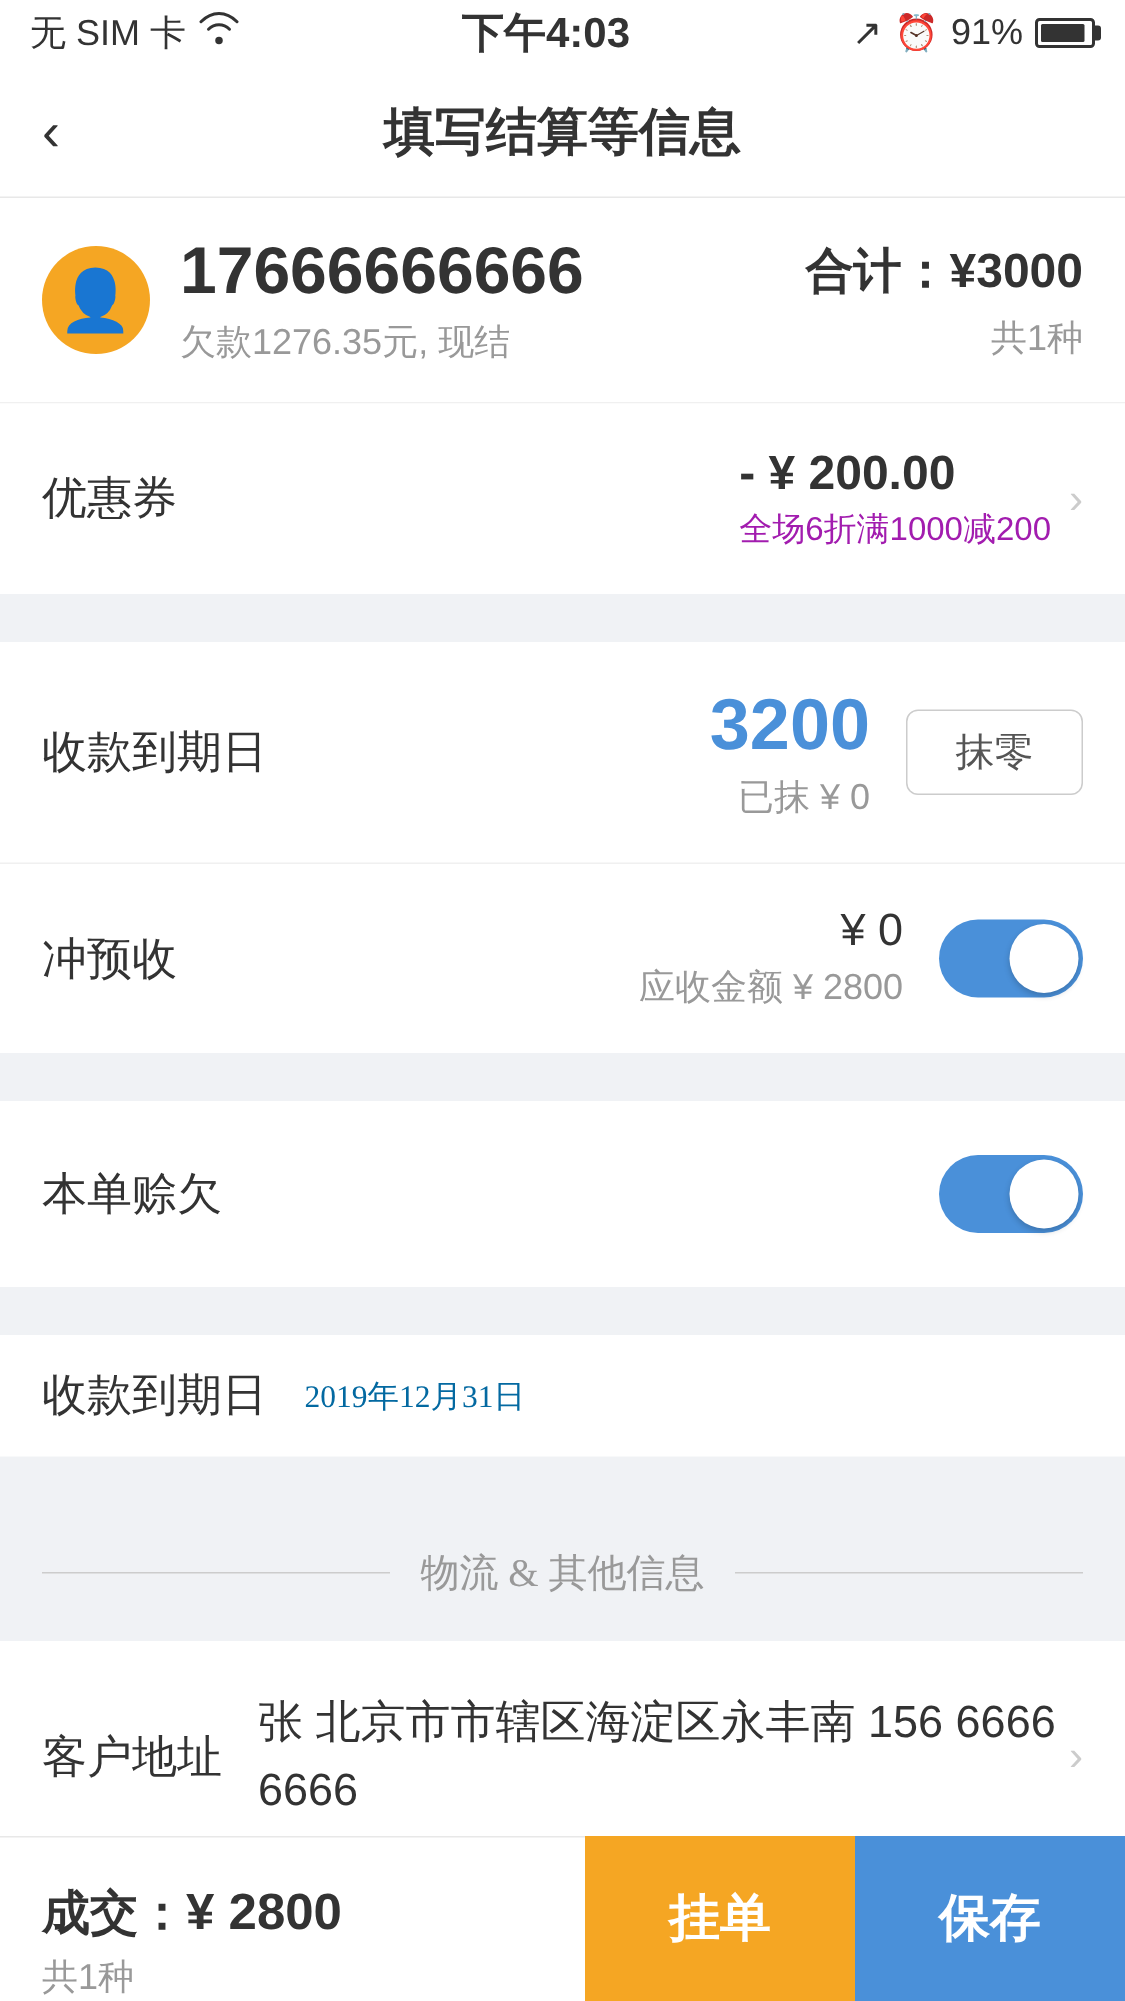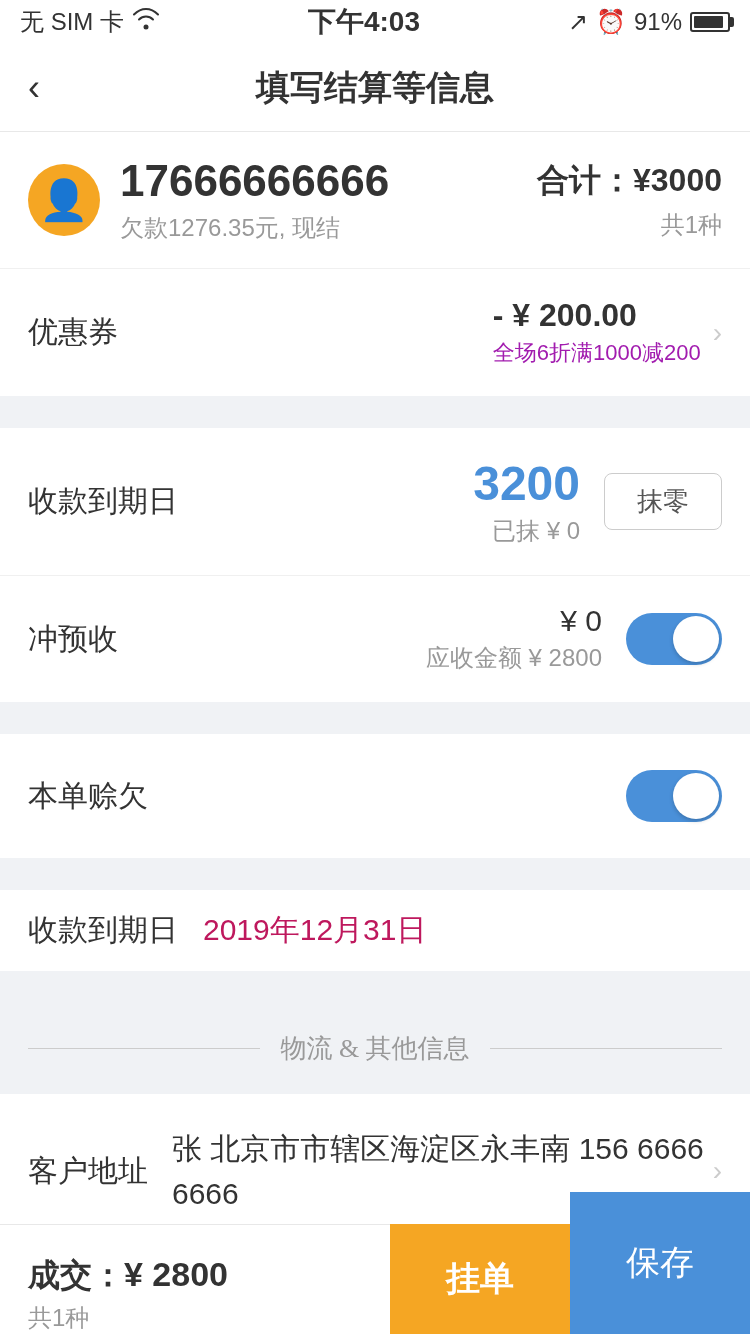--- a/index.html
+++ b/index.html
@@ -209,21 +209,21 @@
 
     
     .due-row {
       display: flex;
       align-items: center;
       padding: 20px 28px;
       background: #fff;
       gap: 25px;
     }
     .due-label { font-size: 30px; color: #333; }
-    .due-date { font-size: 30px; color: #be185d; }
+    .due-date { font-size: 21px; color: #0369a1; font-family: Liberation Serif, serif; }
 
     
     .logistics-header {
       display: flex;
       align-items: center;
       justify-content: center;
       padding: 28px 28px;
       background: #f0f2f5;
       gap: 20px;
       font-family: Liberation Serif, serif;
@@ -273,27 +273,27 @@
       display: flex;
       align-items: center;
       justify-content: center;
       font-size: 34px;
       font-weight: 600;
       color: #fff;
       cursor: pointer;
     }
     .bottom-btn-save {
       width: 180px;
-      height: 142px;
+      height: 110px;
       background: #4a90d9;
       display: flex;
       align-items: center;
       justify-content: center;
       font-size: 34px;
-      font-weight: 400;
+      font-weight: 700;
       color: #fff;
       cursor: pointer;
     }
   </style>
 </head>
 <body>
 
 <div class="status-bar">
   <div class="status-left">
     <span>无 SIM 卡</span>

